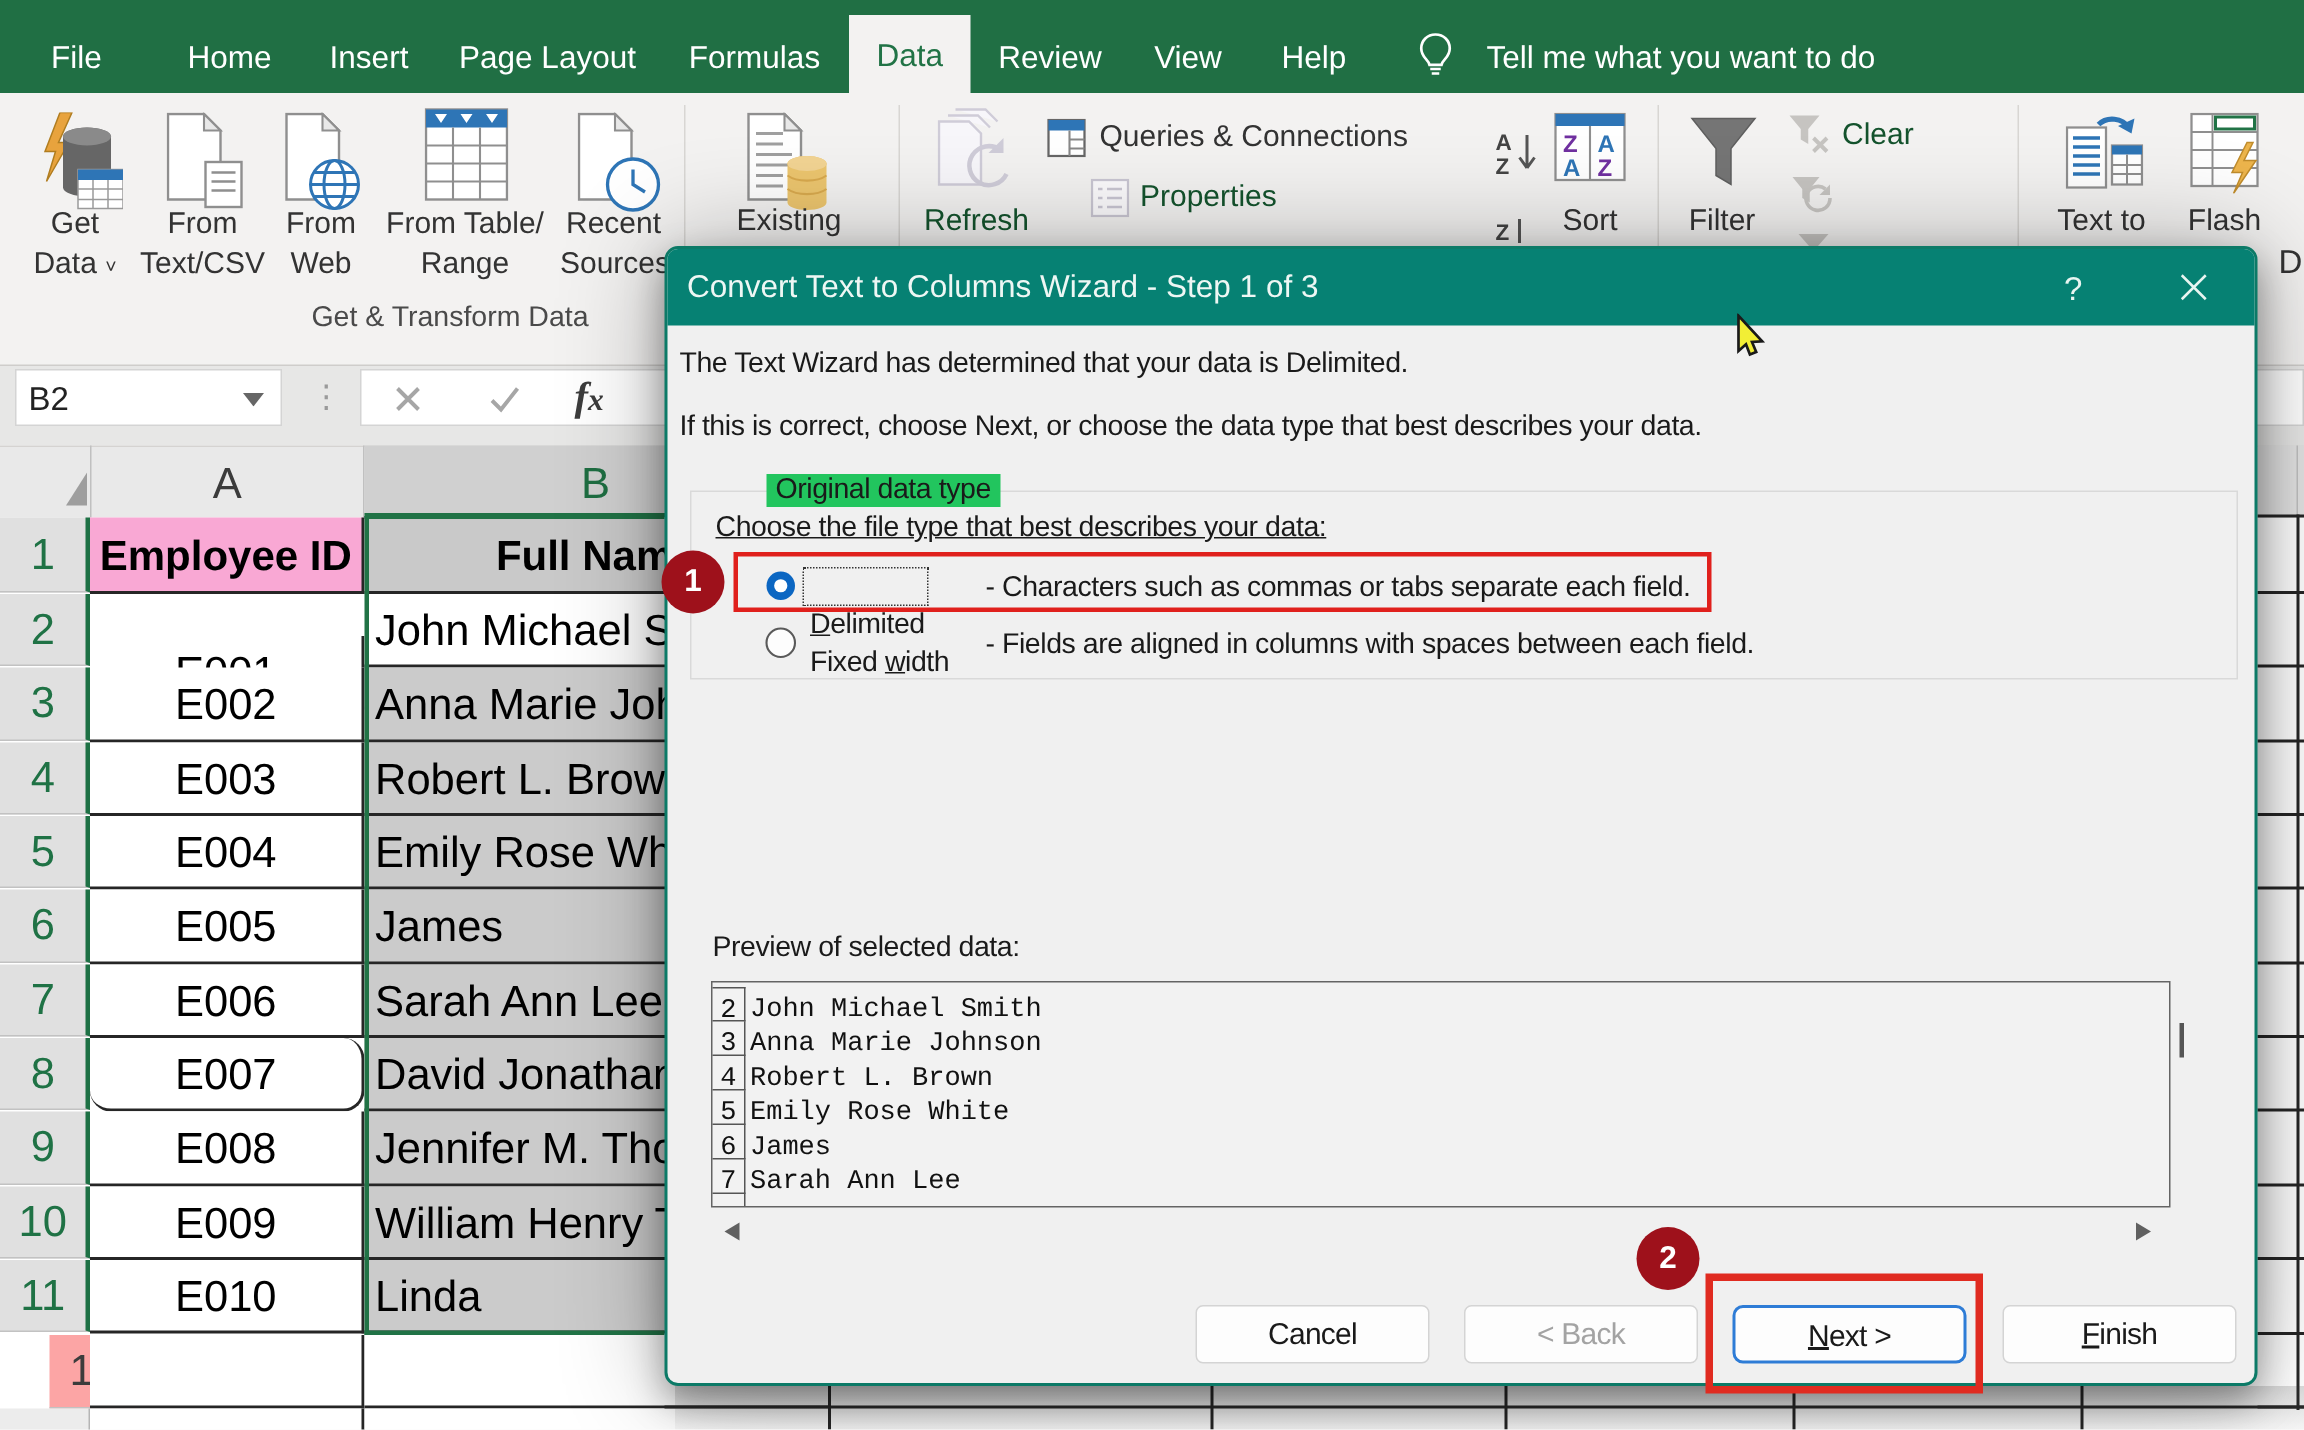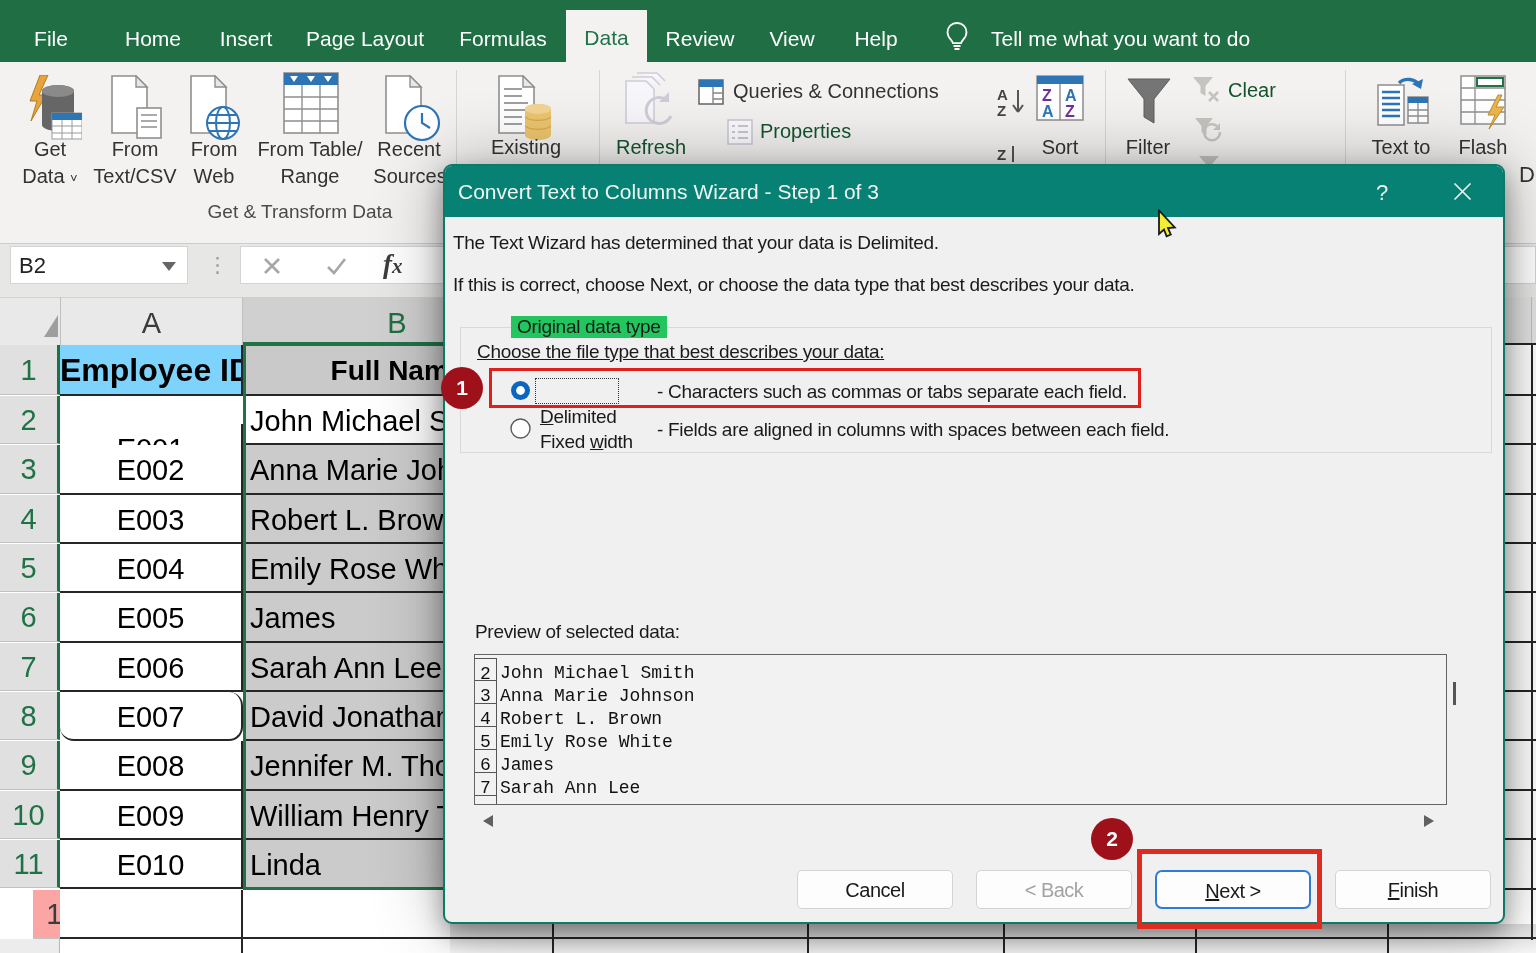--- a/index.html
+++ b/index.html
@@ -236,21 +236,21 @@
     <div class="rowhdr" style="top:247px;height:48.3px;line-height:49px;">5</div>
     <div class="rowhdr" style="top:296.4px;height:48.3px;line-height:49px;">6</div>
     <div class="rowhdr" style="top:345.7px;height:48.3px;line-height:49px;">7</div>
     <div class="rowhdr" style="top:395.1px;height:48.3px;line-height:49px;">8</div>
     <div class="rowhdr" style="top:444.4px;height:48.3px;line-height:49px;">9</div>
     <div class="rowhdr" style="top:493.8px;height:48.3px;line-height:49px;">10</div>
     <div class="rowhdr" style="top:543.1px;height:48.3px;line-height:49px;">11</div>
     <div class="rowhdr" style="top:592.5px;height:49px;line-height:49px;color:#3c3c3c;background:#fca5a5;border-right:1px solid #b5b5b5;margin-left:33px;">12</div>
     <div class="rowhdr" style="top:641.8px;height:15px;color:#3c3c3c;background:#ececec;border-right:1px solid #b5b5b5;border-bottom:none;"></div>
 
-    <div class="cell ca" style="top:48px;height:51px;line-height:51px;font-weight:bold;font-size:32px;background:#7dd3fc;">Employee ID</div>
+    <div class="cell ca" style="top:48px;height:51px;line-height:51px;font-weight:bold;font-size:28px;background:#f9a8d4;">Employee ID</div>
     <div class="cell ca" style="top:99px;margin-top:28px;">E001</div>
     <div class="cell ca" style="top:148.3px;">E002</div>
     <div class="cell ca" style="top:197.7px;">E003</div>
     <div class="cell ca" style="top:247px;">E004</div>
     <div class="cell ca" style="top:296.4px;">E005</div>
     <div class="cell ca" style="top:345.7px;">E006</div>
     <div class="cell ca" style="top:395.1px;border-radius:14px;">E007</div>
     <div class="cell ca" style="top:444.4px;">E008</div>
     <div class="cell ca" style="top:493.8px;">E009</div>
     <div class="cell ca" style="top:543.1px;">E010</div>

